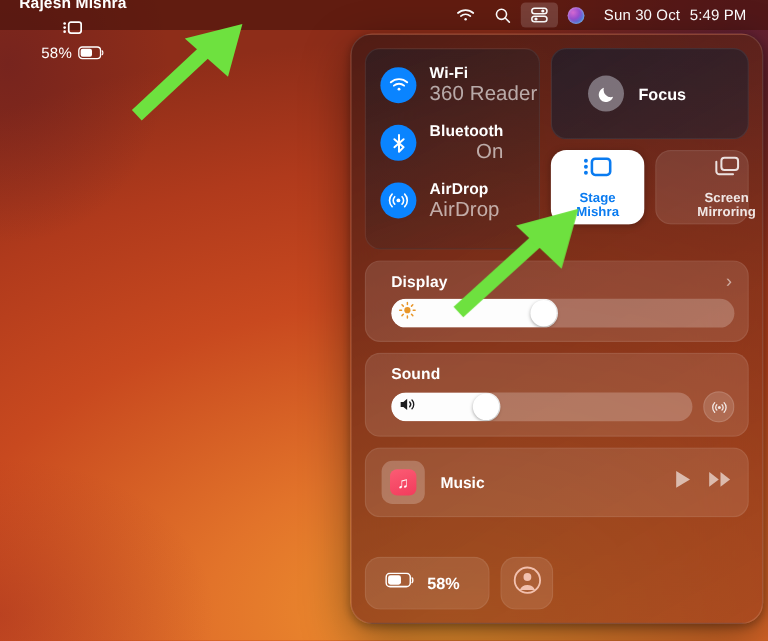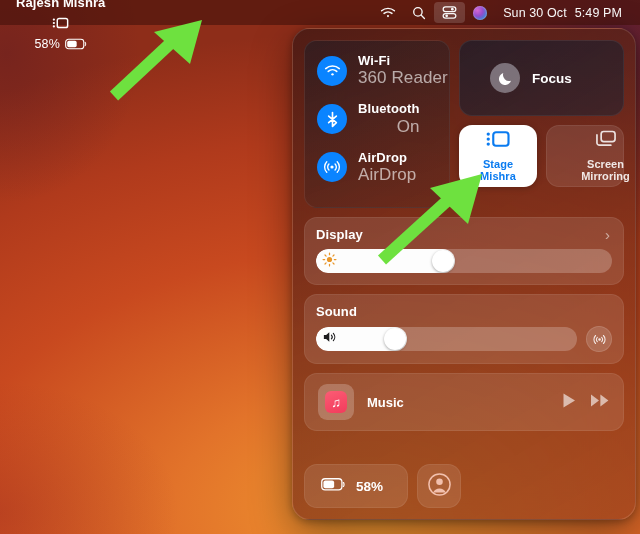--- a/index.html
+++ b/index.html
@@ -128,21 +128,21 @@
     background:rgba(255,255,255,.10);
     border:1px solid rgba(255,255,255,.07);
     padding-left:41px;
   }
   .sq-label{ font-size:11px; font-weight:700; letter-spacing:.05px; }
   .sqtile.on .sq-label{ color:#0a7bf0; }
   .sqtile.off .sq-label{ color:rgba(255,255,255,.88); }
 
   
   .card{
-    border-radius:13px; padding:9px 11px 11px 11px;
+    border-radius:13px; padding:9px 11px 11px 21px;
     background:rgba(255,255,255,.11);
     border:1px solid rgba(255,255,255,.07);
   }
   .card-head{ display:flex; align-items:center; justify-content:space-between; margin-bottom:7px; }
   .card-title{ color:#fff; font-size:13px; font-weight:700; letter-spacing:.1px; }
   .chev{ color:rgba(255,255,255,.55); font-size:15px; line-height:1; padding-right:2px; }
 
   .slider-wrap{ display:flex; align-items:center; gap:9px; }
   .slider{
     position:relative; height:24px; border-radius:12px; flex:1;

